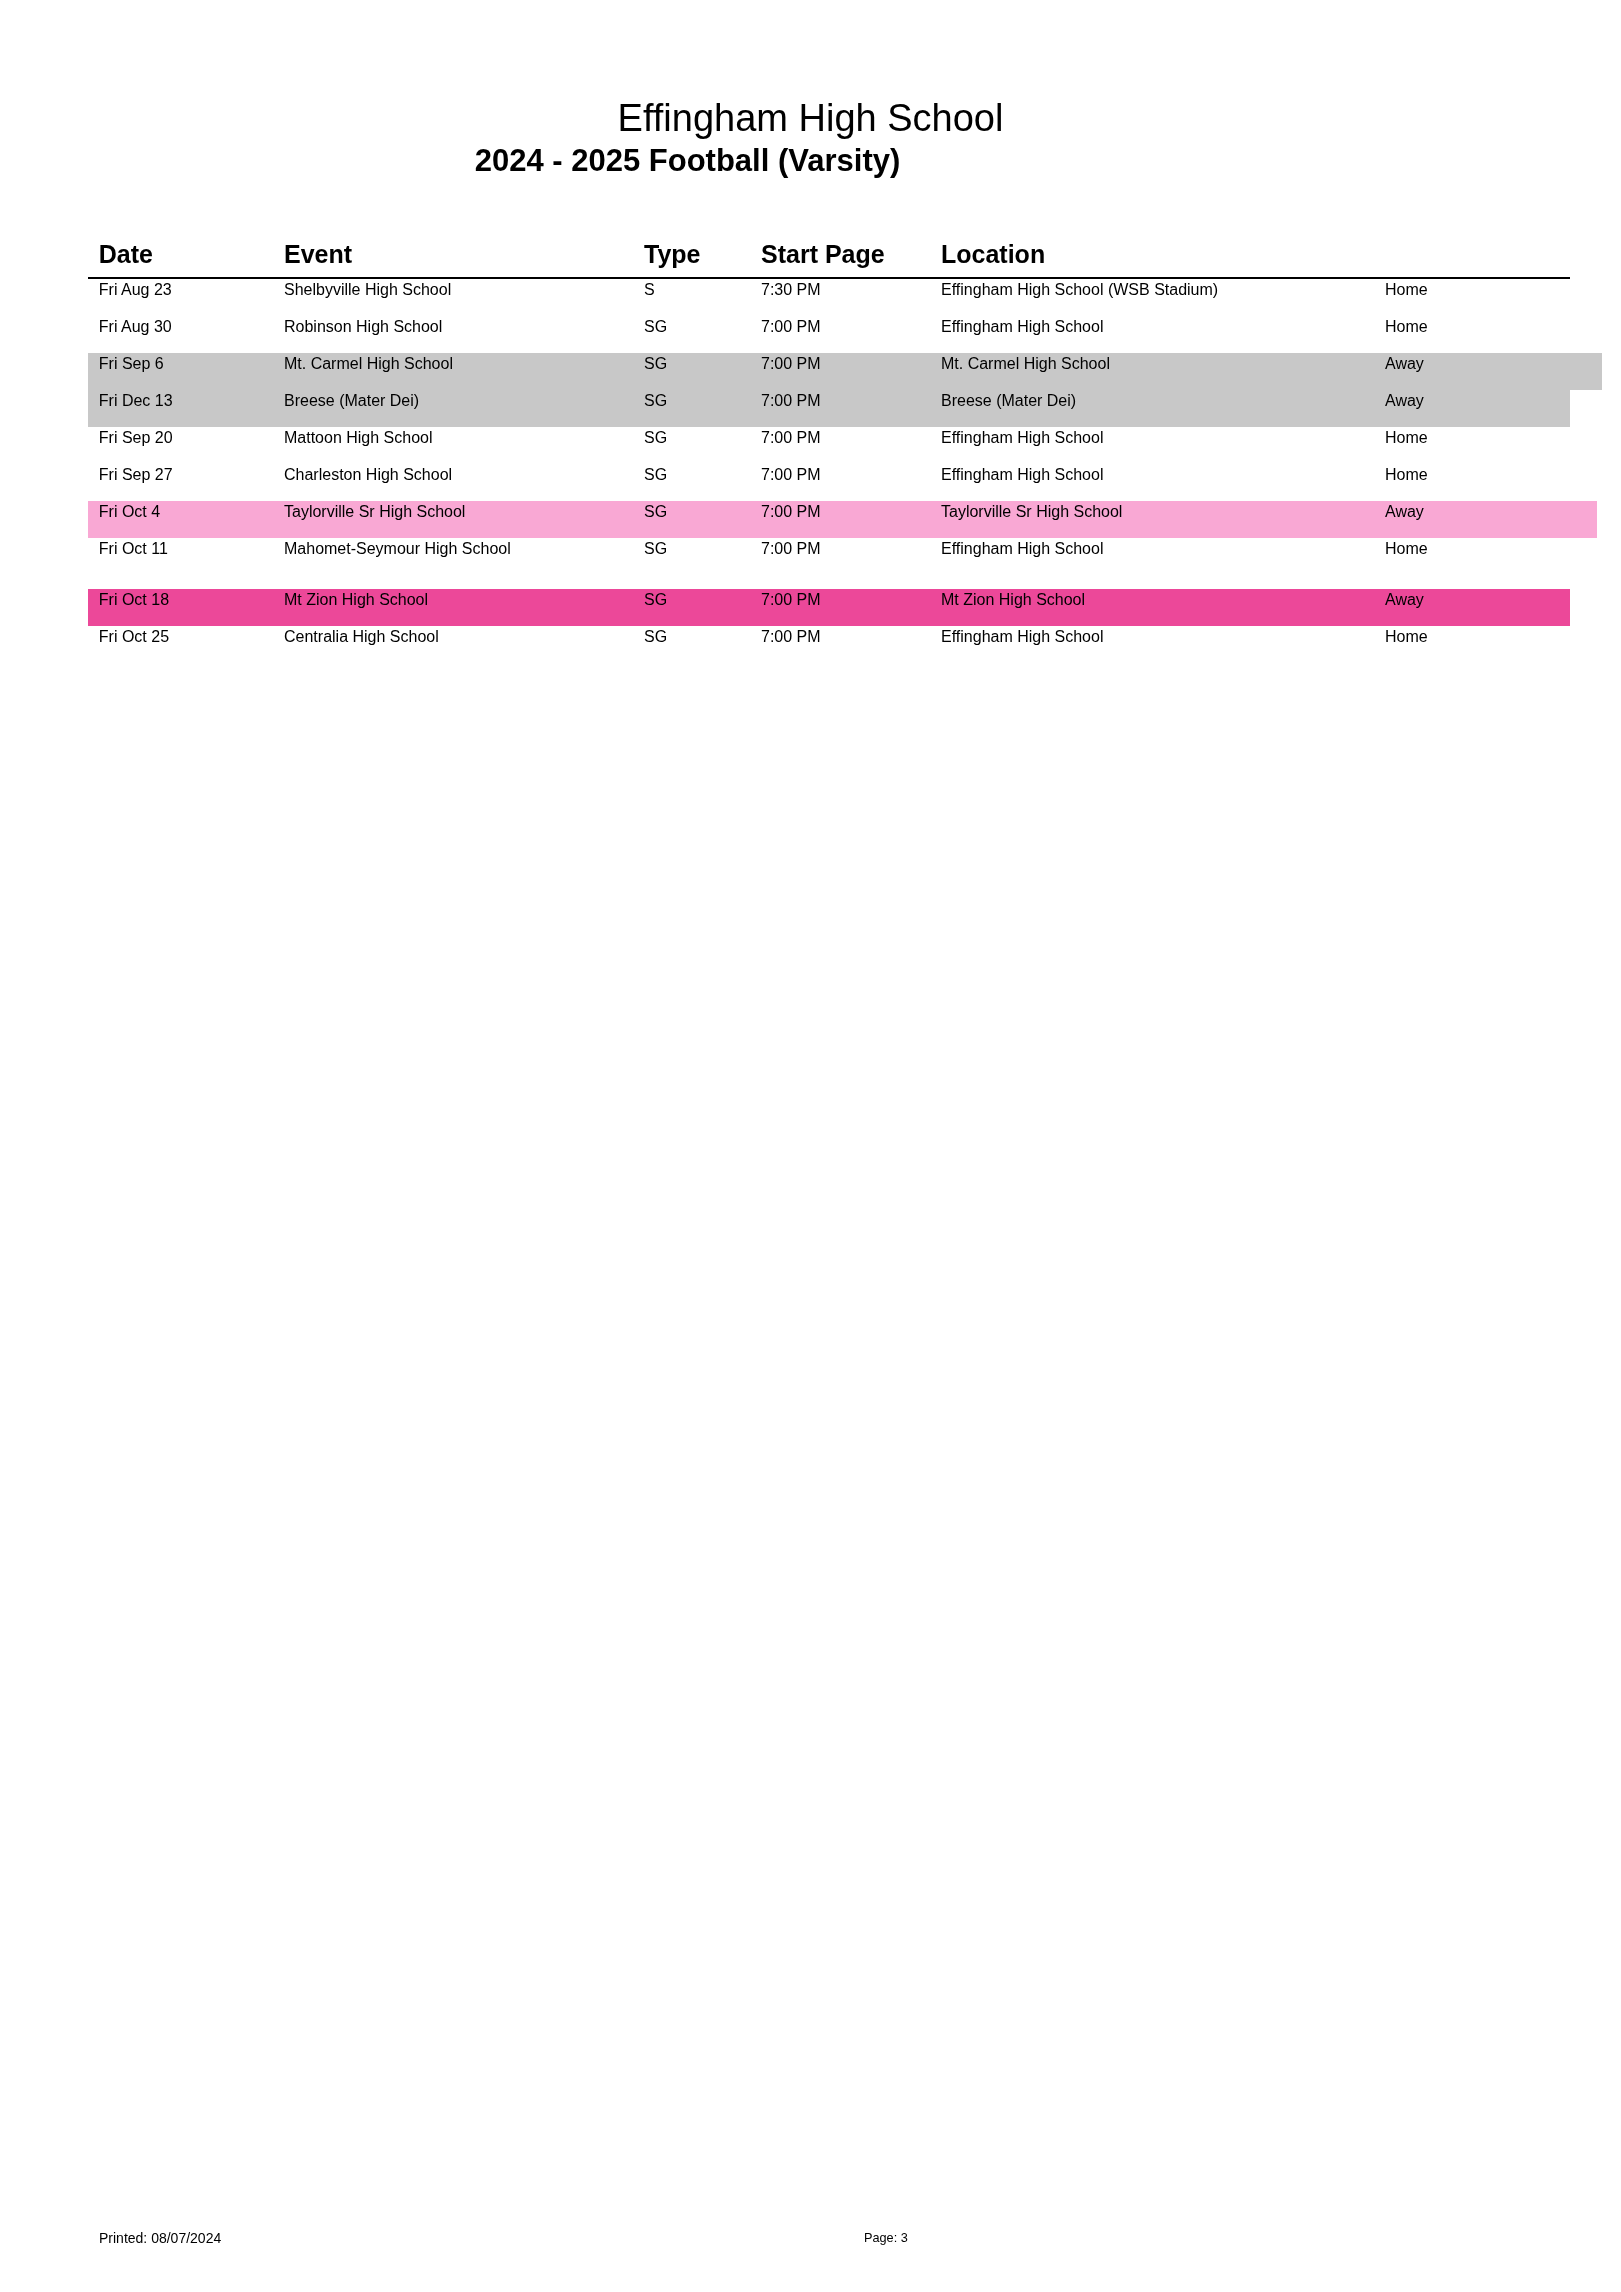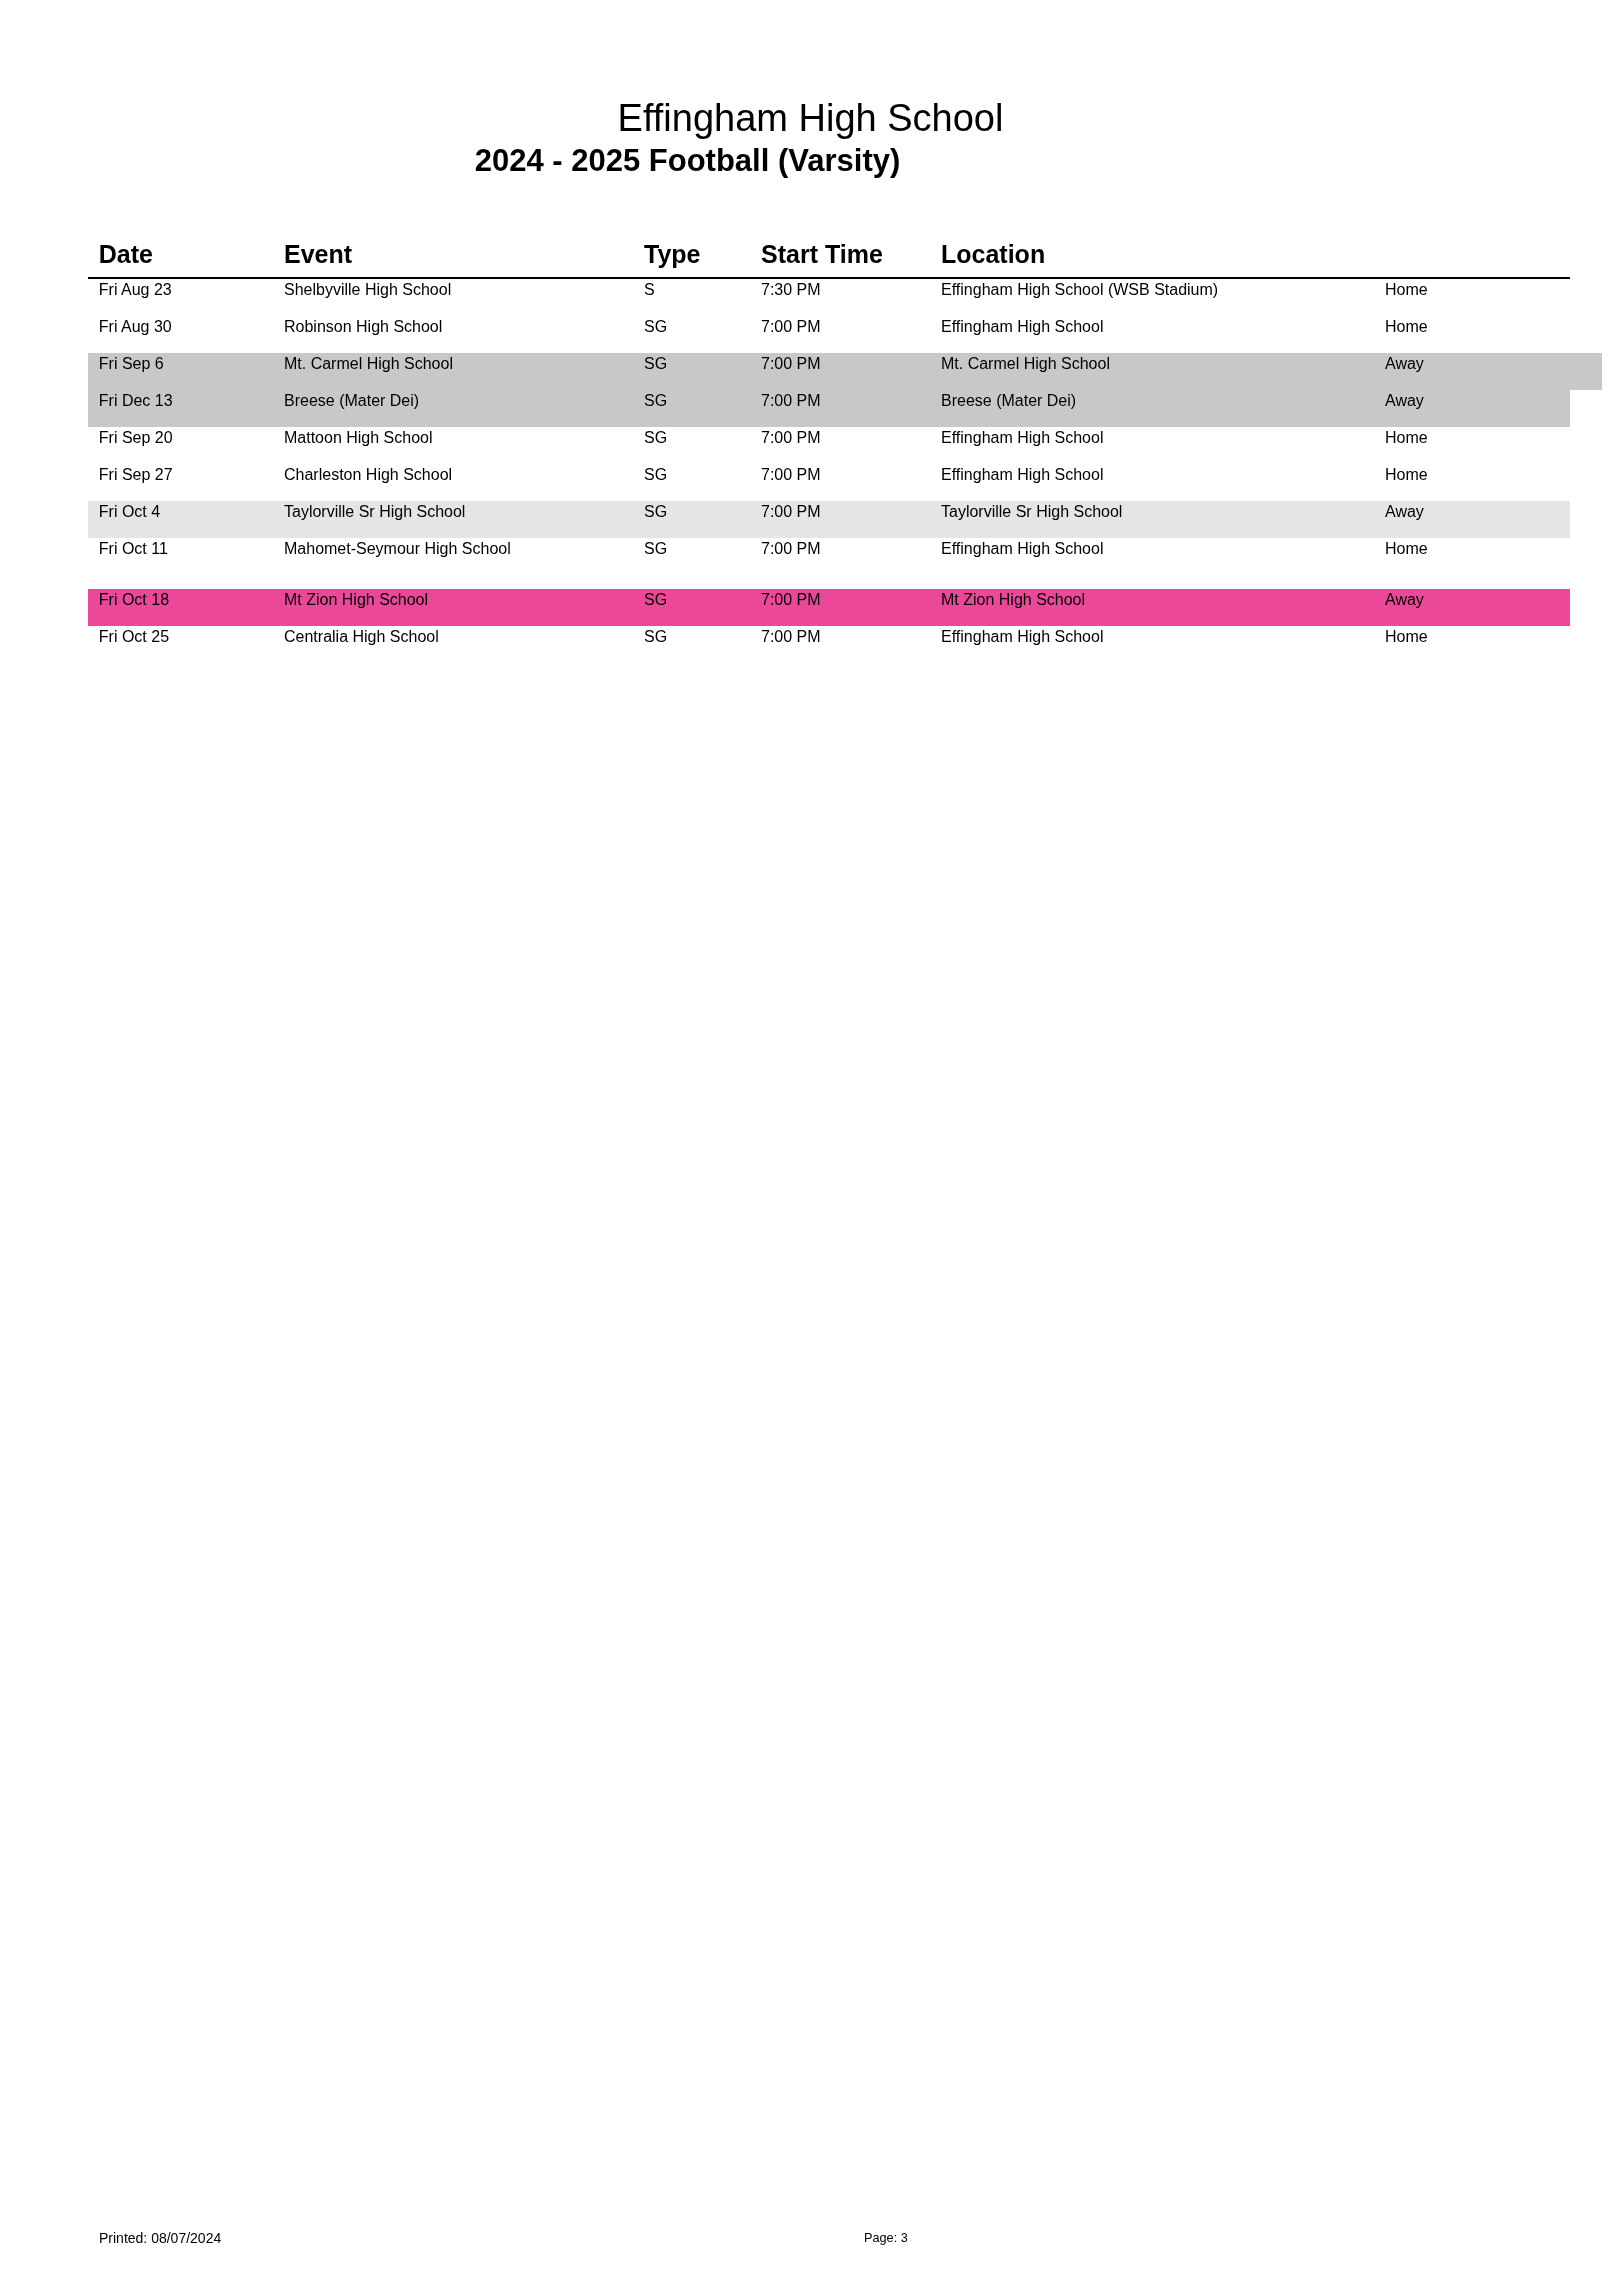--- a/index.html
+++ b/index.html
@@ -104,21 +104,21 @@
 <div class="page-header">
   <div class="title">Effingham High School</div>
   <div class="subtitle">2024 - 2025 Football (Varsity)</div>
 </div>
 
 <div class="schedule-table">
   <div class="thead">
     <span class="th c-date">Date</span>
     <span class="th c-event">Event</span>
     <span class="th c-type">Type</span>
-    <span class="th c-time">Start Time</span>
+    <span class="th c-time">Start Page</span>
     <span class="th c-loc">Location</span>
     <span class="th c-ha"></span>
   </div>
 
   <div class="row">
     <span class="cell c-date">Fri Aug 23</span>
     <span class="cell c-event">Shelbyville High School</span>
     <span class="cell c-type">S</span>
     <span class="cell c-time">7:30 PM</span>
     <span class="cell c-loc">Effingham High School (WSB Stadium)</span>
@@ -157,21 +157,21 @@
     <span class="cell c-ha">Home</span>
   </div>
   <div class="row">
     <span class="cell c-date">Fri Sep 27</span>
     <span class="cell c-event">Charleston High School</span>
     <span class="cell c-type">SG</span>
     <span class="cell c-time">7:00 PM</span>
     <span class="cell c-loc">Effingham High School</span>
     <span class="cell c-ha">Home</span>
   </div>
-  <div class="row shaded" style="background: #e5e5e5;">
+  <div class="row shaded" style="background: #f9a8d4; padding-left: 27px;">
     <span class="cell c-date">Fri Oct 4</span>
     <span class="cell c-event">Taylorville Sr High School</span>
     <span class="cell c-type">SG</span>
     <span class="cell c-time">7:00 PM</span>
     <span class="cell c-loc">Taylorville Sr High School</span>
     <span class="cell c-ha">Away</span>
   </div>
   <div class="row">
     <span class="cell c-date">Fri Oct 11</span>
     <span class="cell c-event">Mahomet-Seymour High School</span>

